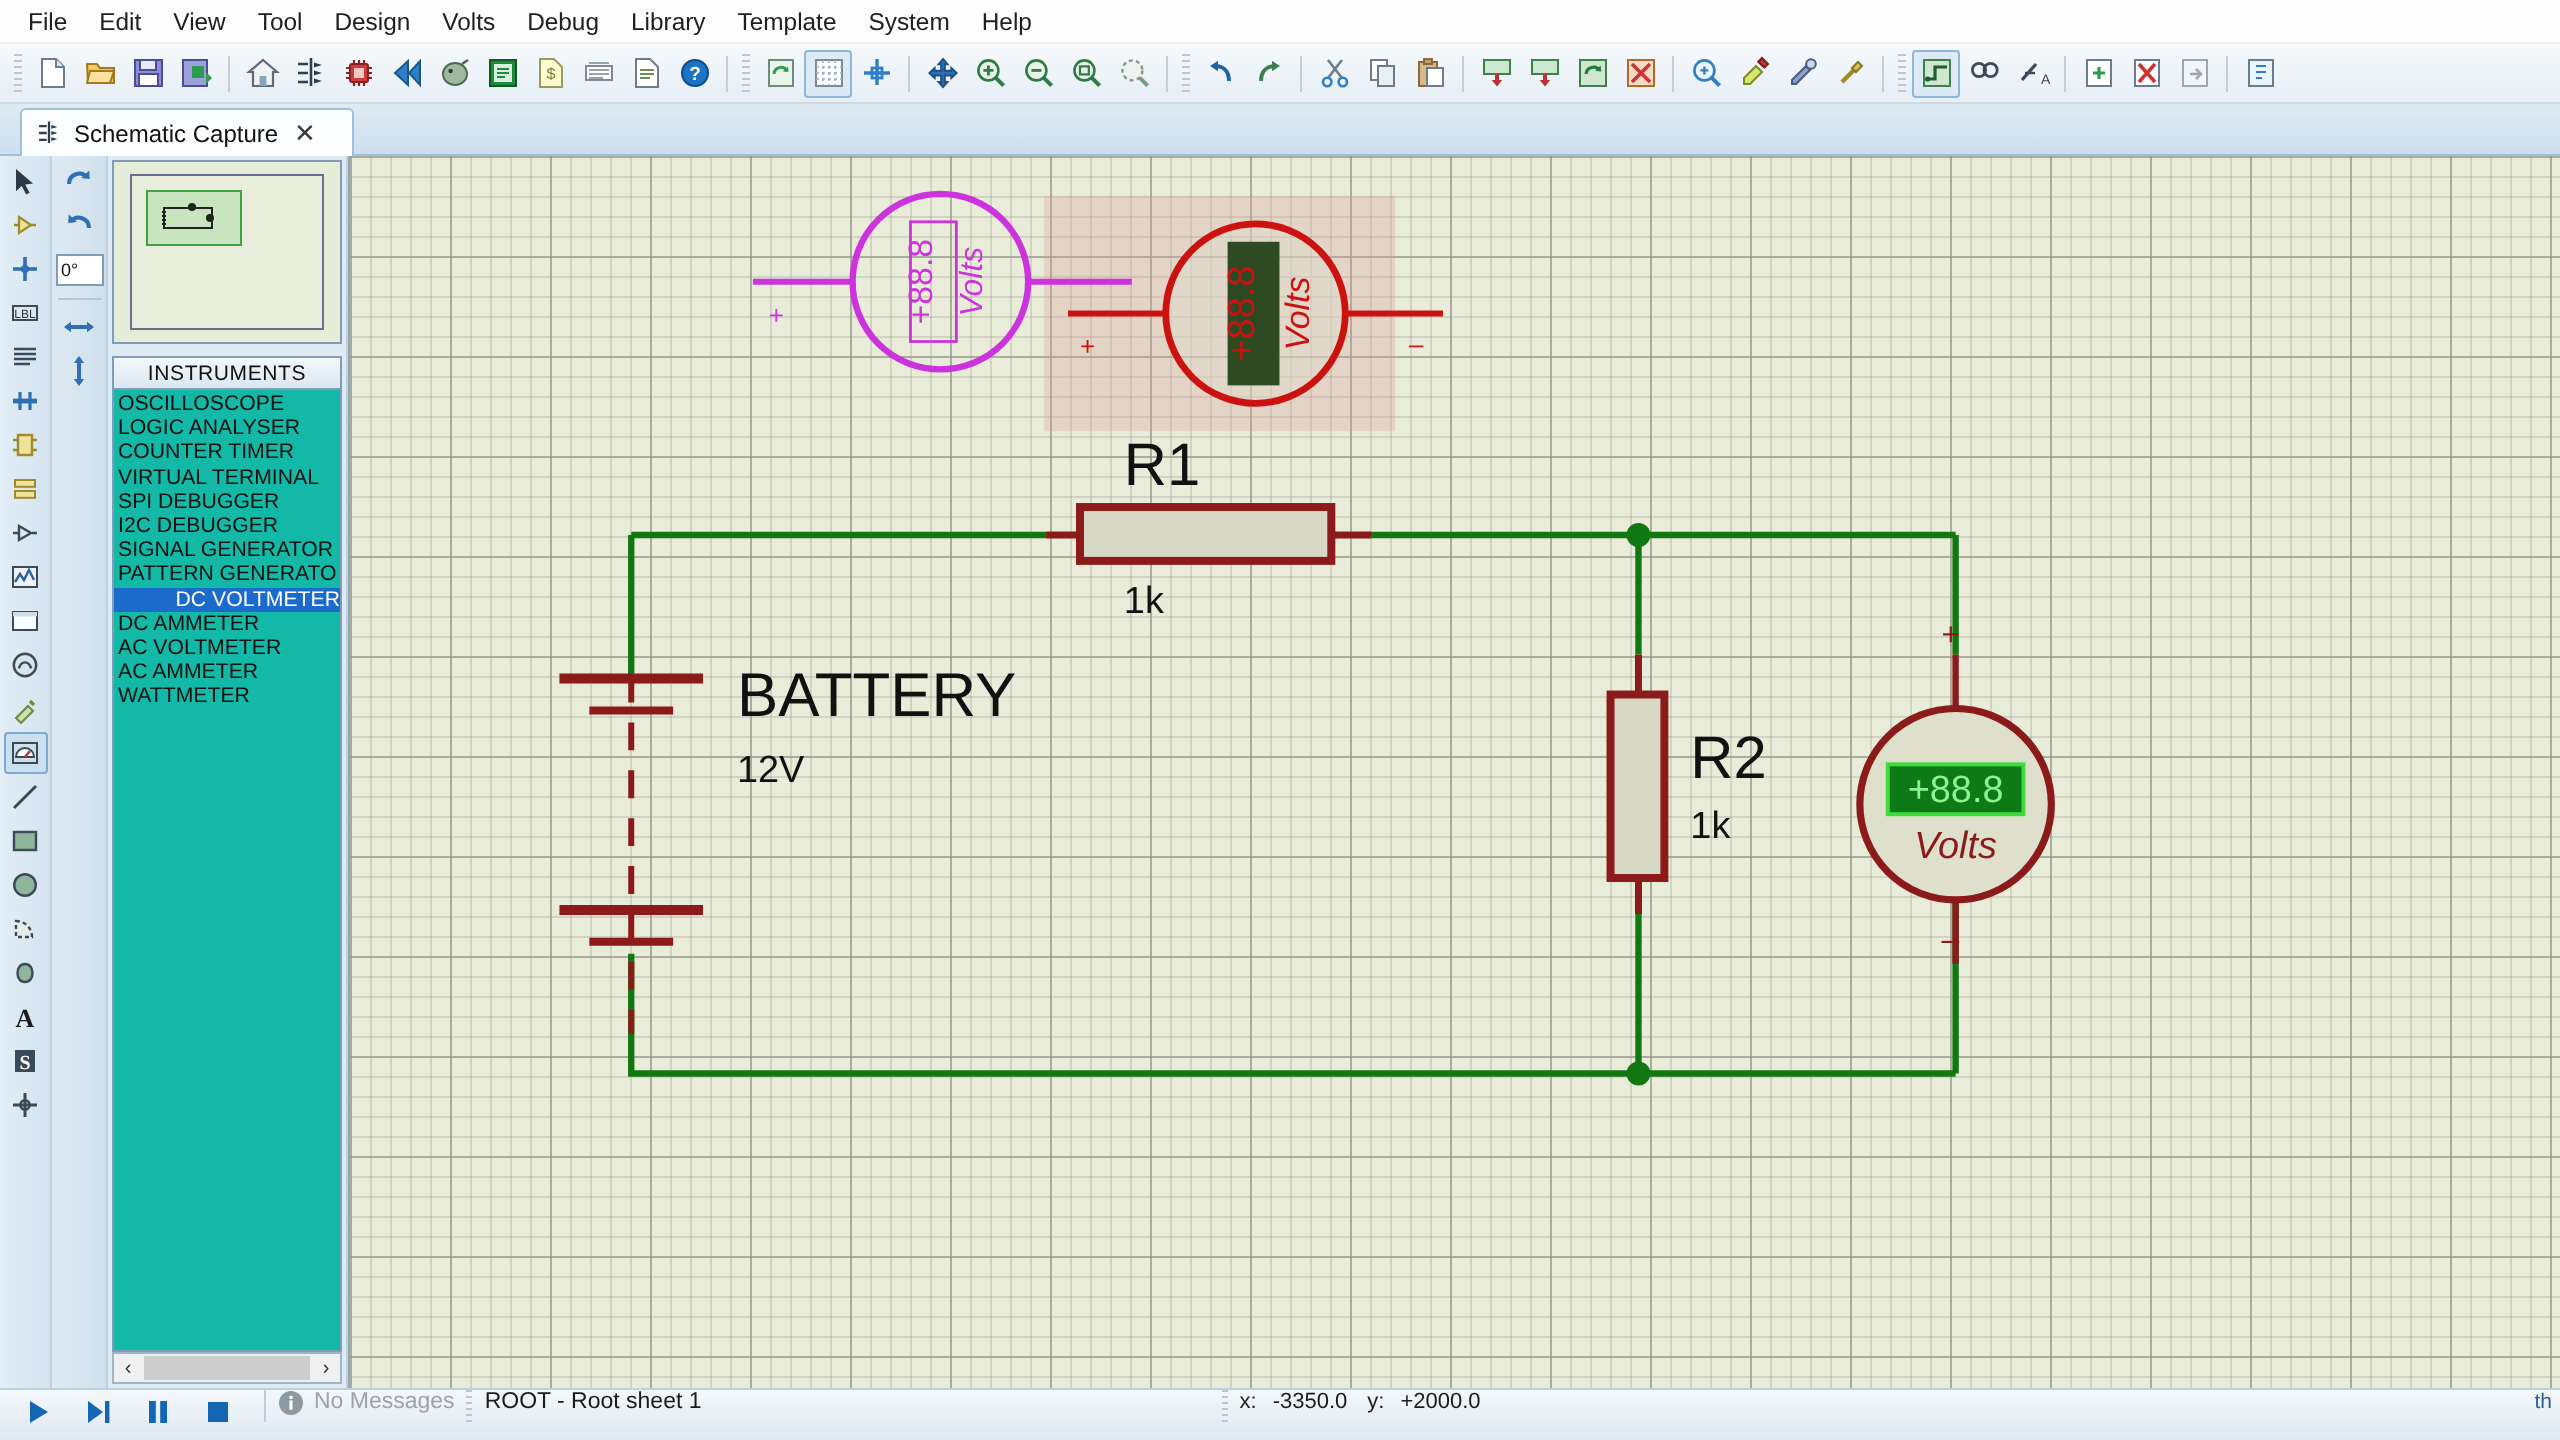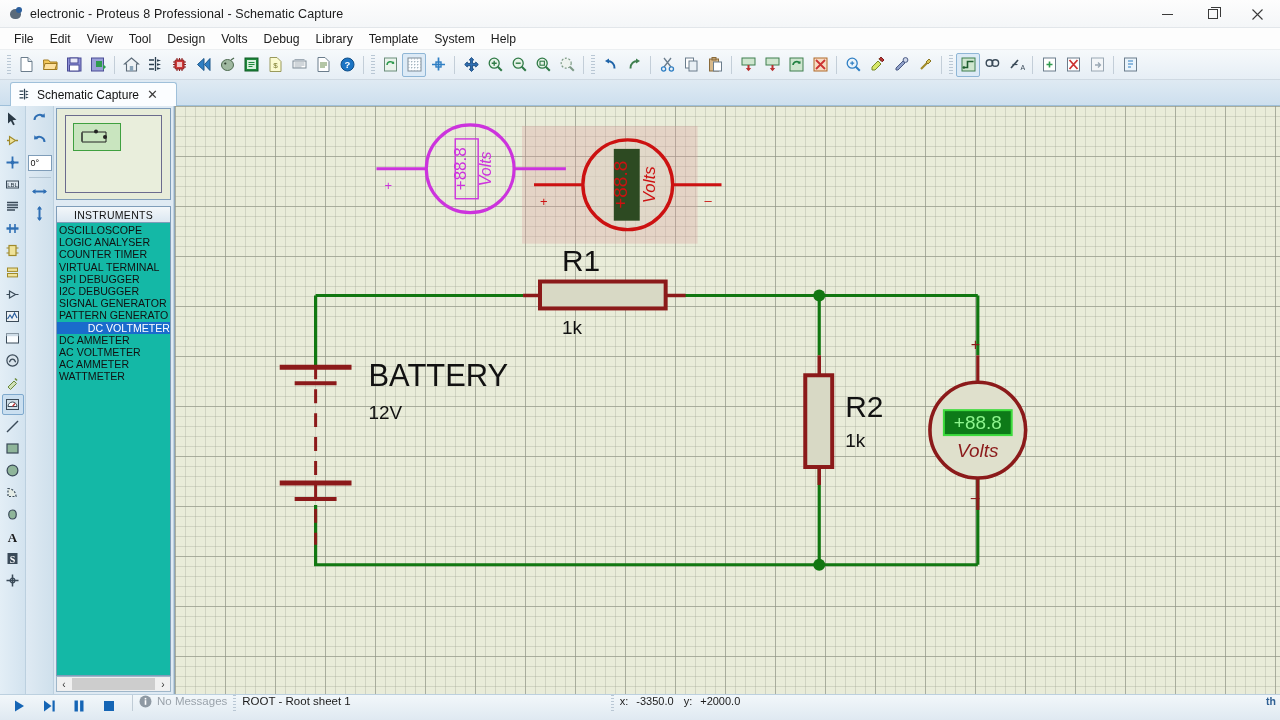--- a/index.html
+++ b/index.html
@@ -241,54 +241,34 @@
     width: 26px; height: 22px;
     display: flex; align-items: center; justify-content: center;
     margin-right: 4px;
   }
   .sb-sep { width: 1px; height: 16px; background: #c0ccd6; margin: 0 6px; }
   .sb-msg { font-size: 11.5px; color: #9aa3ab; white-space: nowrap; }
   .sb-sheet { font-size: 11.5px; color: #1b1b1b; white-space: nowrap; }
   .sb-coord { font-size: 11px; color: #1b1b1b; white-space: nowrap; }
   .sb-dots { width: 3px; height: 16px; margin: 0 6px;
     background-image: repeating-linear-gradient(to bottom, #b9c7d4 0 1px, transparent 1px 3px); }
-  .sb-right { position: absolute; right: 4px; font-size: 10.5px; color: #2e5f93; font-weight: bold; }
+  .sb-right { position: absolute; right: 4px; font-size: 10.5px; color: #2e5f93; }
 
   .letterbox-top, .letterbox-bottom {
     background: #000; width: 100%;
   }
 
   svg { display: block; }
 </style>
 </head>
 <body>
 
 <div class="letterbox-top" style="height:0"></div>
 <div id="app">
 
-  <div class="titlebar">
-    <div class="title-icon">
-      <div class="tiA"></div>
-        <div class="tiB"></div>
-    </div>
-    <div class="title-text">electronic - Proteus 8 Professional - Schematic Capture</div>
-    <div class="winbtns">
-      <div class="winbtn">
-          <div class="wb-min"></div>
-        </div>
-      <div class="winbtn">
-          <div class="wb-max"></div>
-        </div>
-      <div class="winbtn close">
-        <svg width="11" height="11" viewBox="0 0 11 11">
-            <path d="M0.5 0.5 L10.5 10.5 M10.5 0.5 L0.5 10.5" stroke="currentColor" stroke-width="1.1" fill="none"></path>
-          </svg>
-      </div>
-    </div>
-  </div>
 
   <div class="menubar">
     <div class="menu-item">File</div>
     <div class="menu-item">Edit</div>
     <div class="menu-item">View</div>
     <div class="menu-item">Tool</div>
     <div class="menu-item">Design</div>
     <div class="menu-item">Volts</div>
     <div class="menu-item">Debug</div>
     <div class="menu-item">Library</div>

